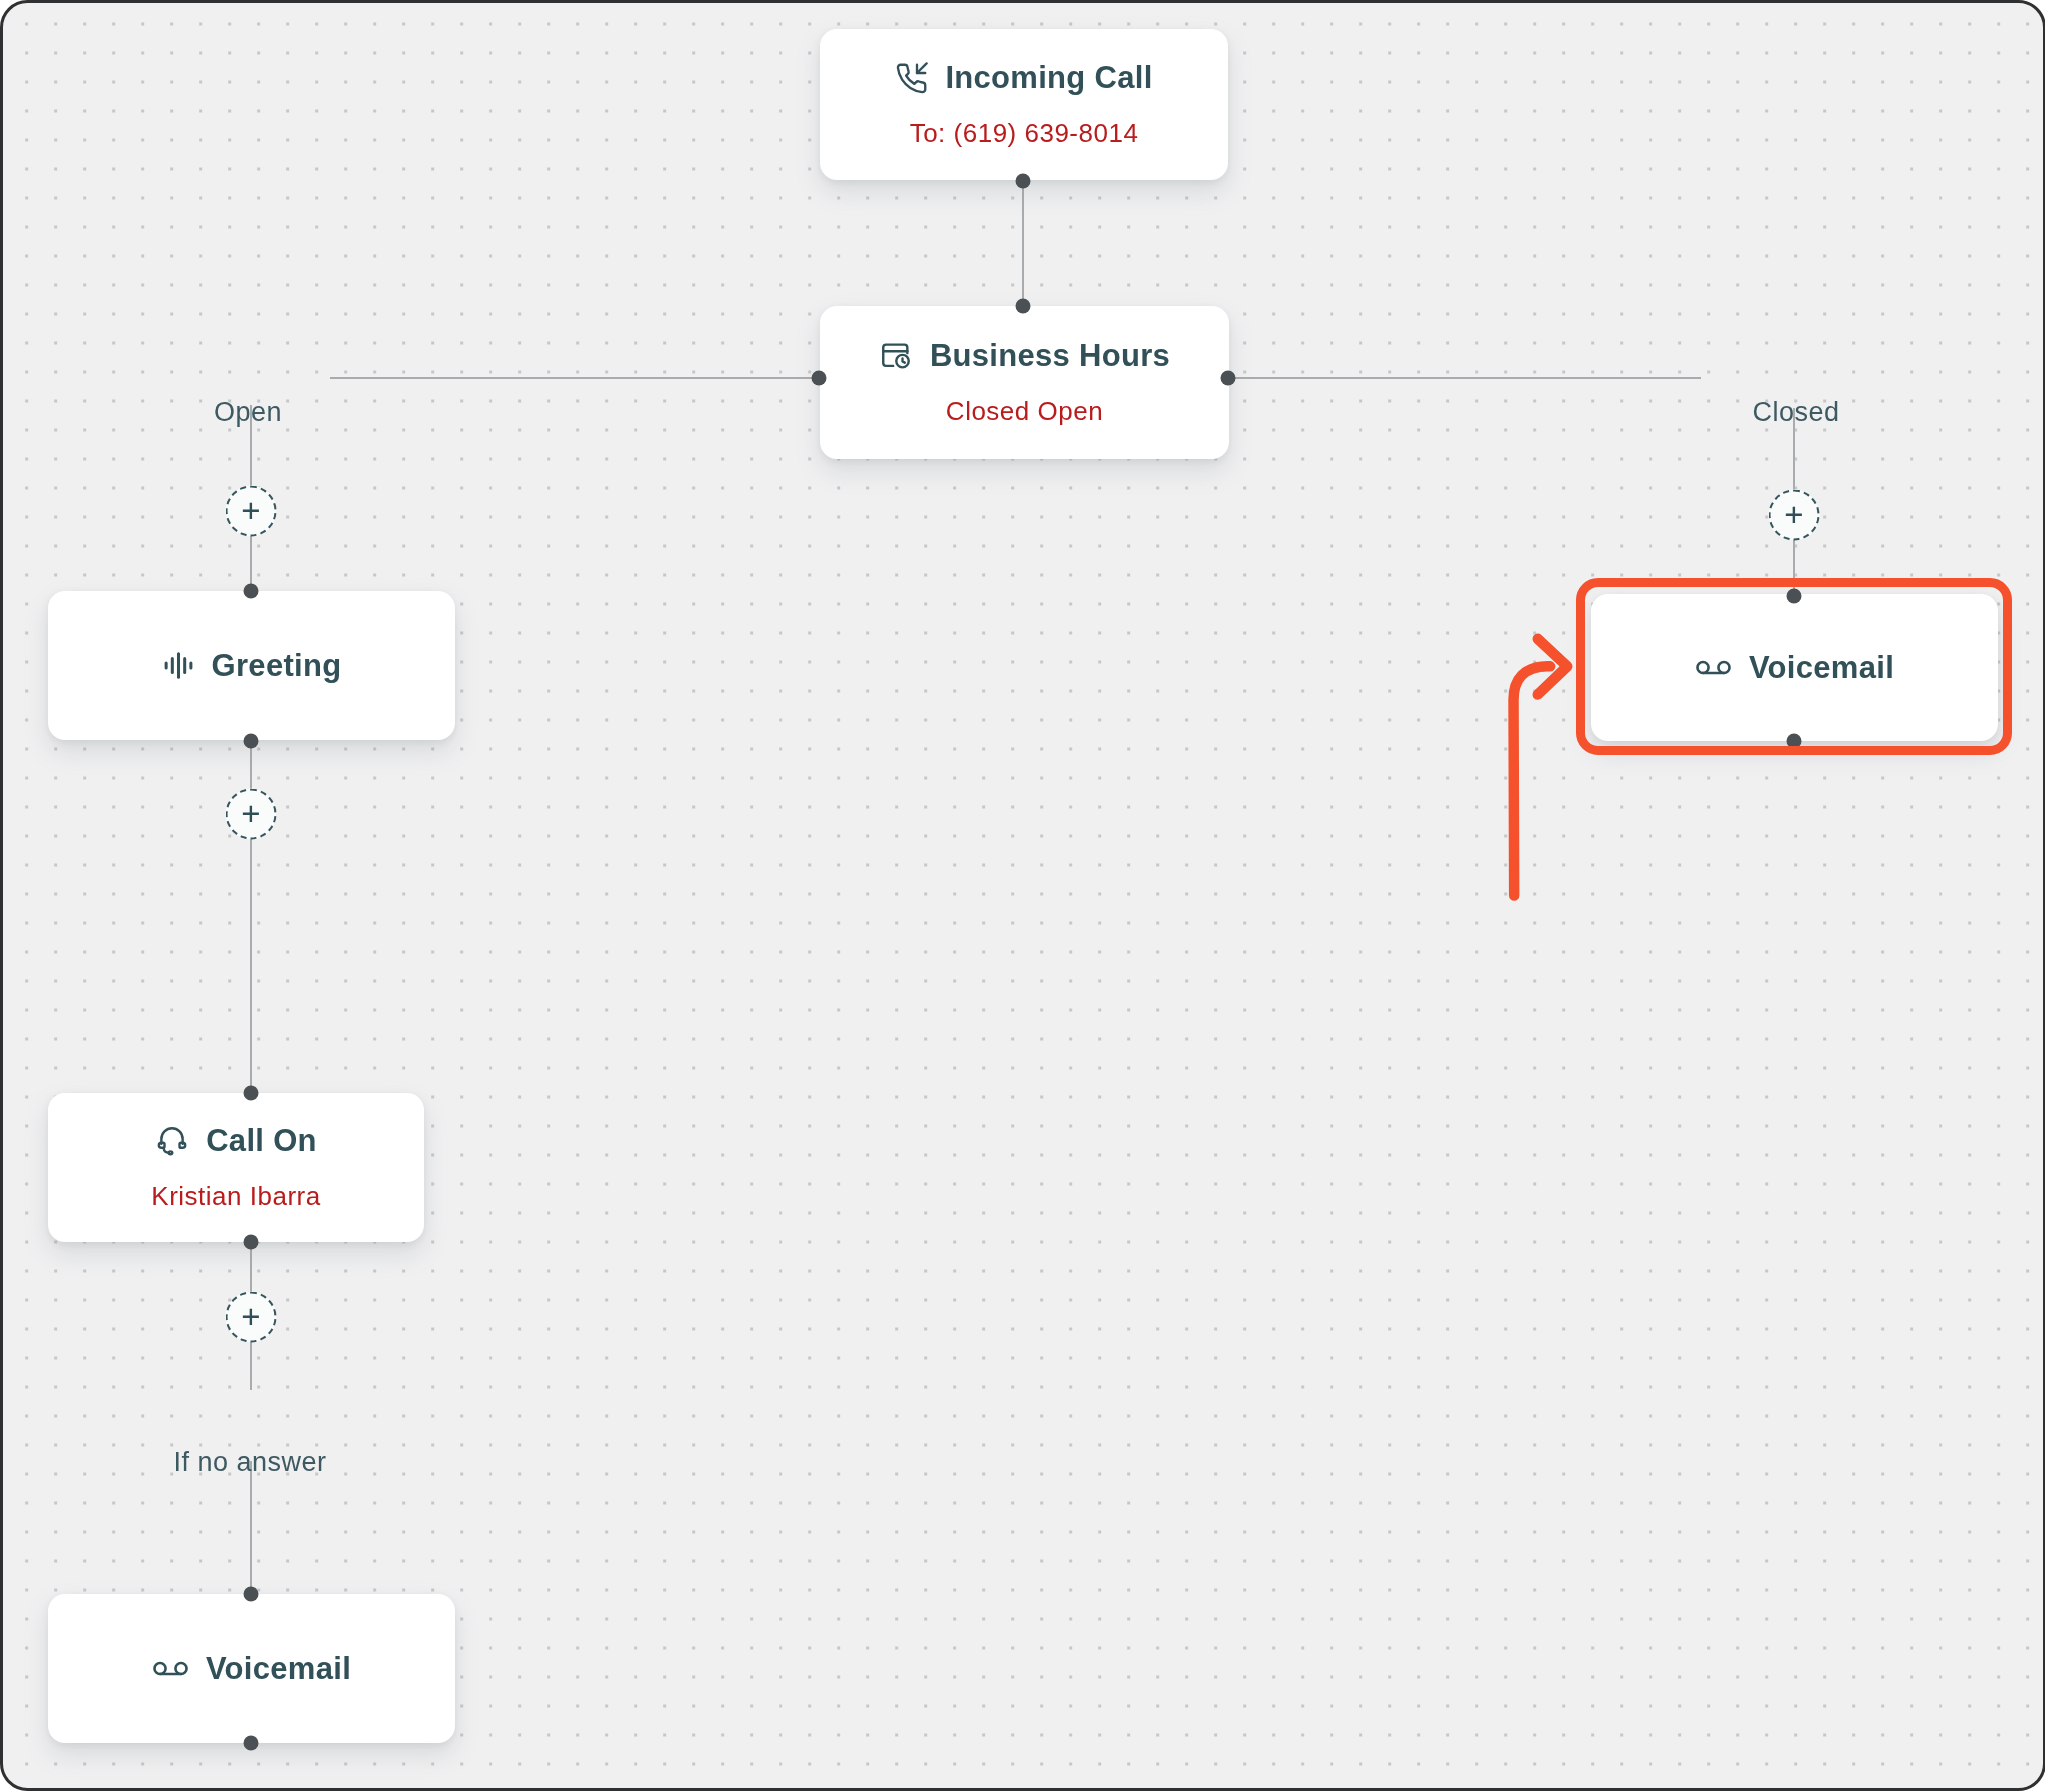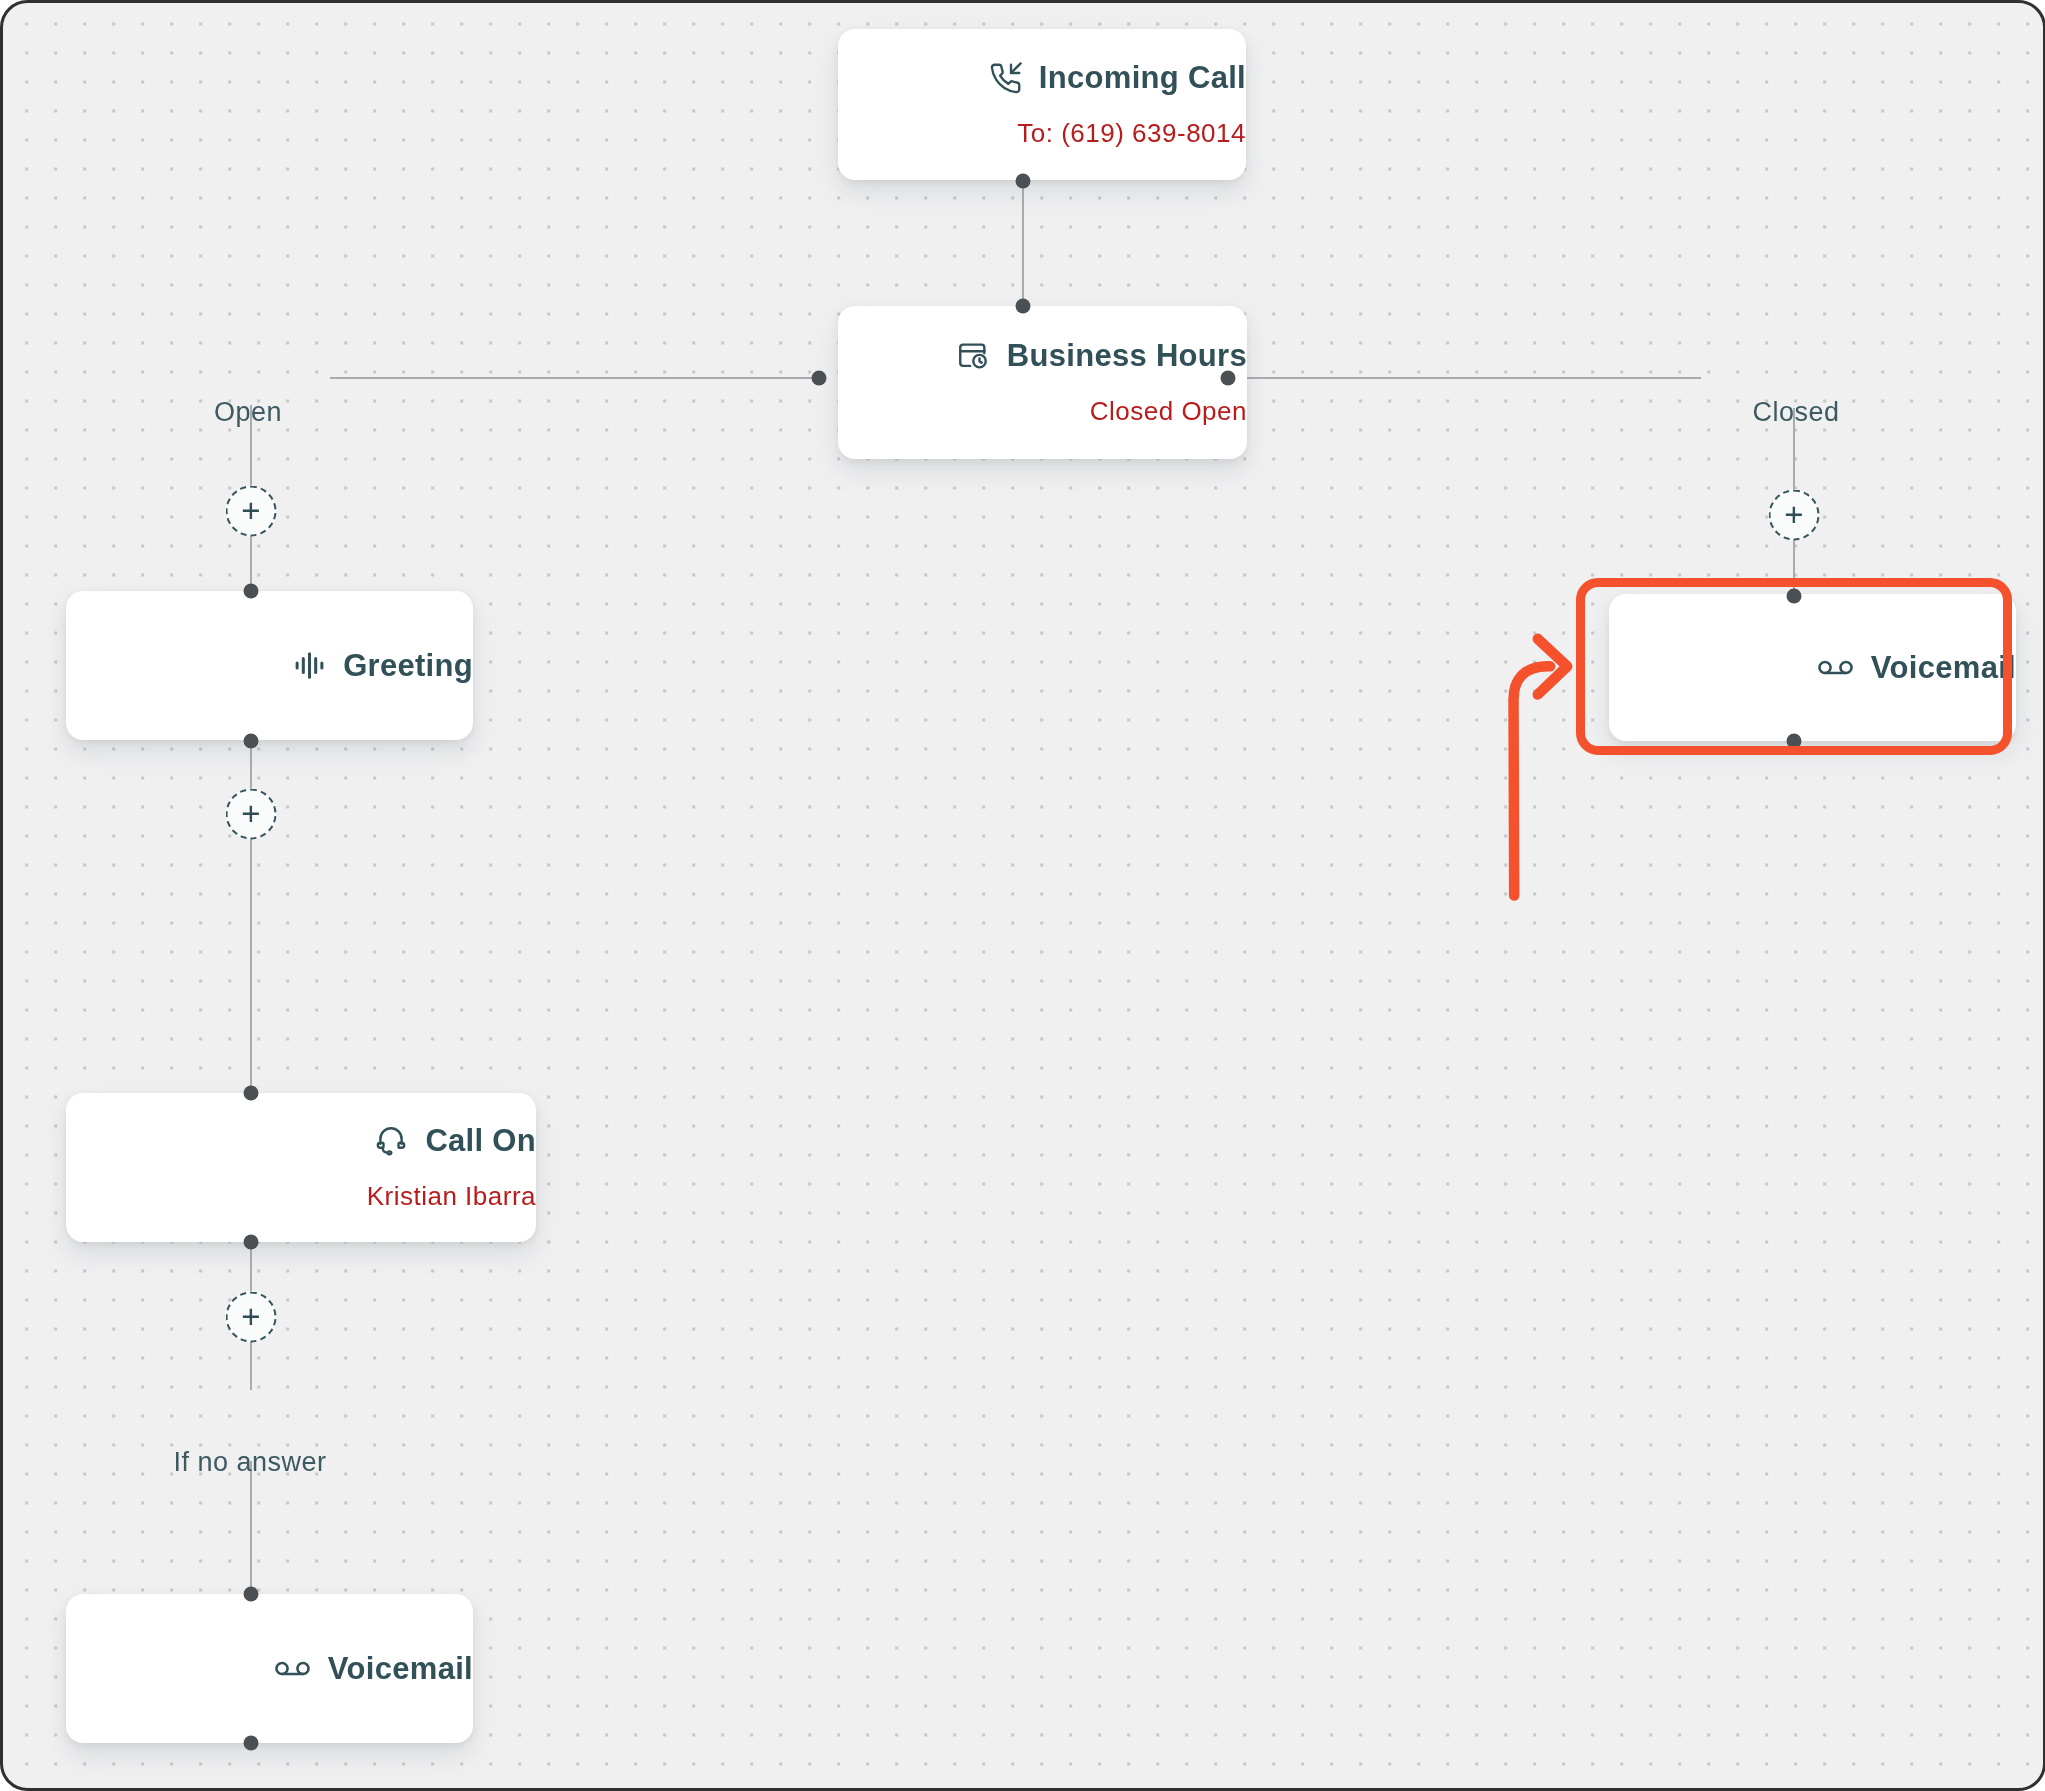--- a/index.html
+++ b/index.html
@@ -62,42 +62,41 @@
     margin-top: 36px;
   }
 
   
   .node {
     position: absolute;
     background: #ffffff;
     border-radius: 17px;
     box-shadow: 0 11.8px 25px rgba(125,133,138,.20), 0 2.6px 6.5px rgba(125,133,138,.12);
     display: flex; flex-direction: column;
-    align-items: flex-end; justify-content: center;
+    align-items: center; justify-content: center;
     gap: 22px;
     z-index: 2;
     cursor: pointer;
-    margin-left: 18px;
   }
   .node-title-row { display: flex; align-items: center; gap: 17px; }
   .node-title {
     font-size: 31px; font-weight: 700;
     color: #315058; letter-spacing: 0.3px;
     white-space: nowrap;
   }
   .node-subtitle {
     font-size: 26px; color: #b91c1c; letter-spacing: 0.5px;
     white-space: nowrap;
   }
   .nicon { display: block; stroke: #315058; fill: none; stroke-width: 1.7; stroke-linecap: round; stroke-linejoin: round; }
 
   #node-incoming   { left: 817px; top: 26px;   width: 408px; height: 151px; }
   #node-business   { left: 817px; top: 303px;  width: 409px; height: 153px; }
   #node-greeting   { left: 45px;   top: 588px;  width: 407px; height: 149px; }
-  #node-callon     { left: 45px;   top: 1090px; width: 470px; height: 149px; }
+  #node-callon     { left: 45px;   top: 1090px; width: 376px; height: 149px; }
   #node-voicemail-left  { left: 45px;   top: 1591px; width: 407px; height: 149px; }
   #node-voicemail-right { left: 1588px; top: 591px; width: 407px; height: 147px; }
 
   
   #highlight-ring {
     position: absolute;
     left: 1573px; top: 575px;
     width: 436px; height: 177px;
     border: 9.2px solid #f4512c;
     border-radius: 22px;

